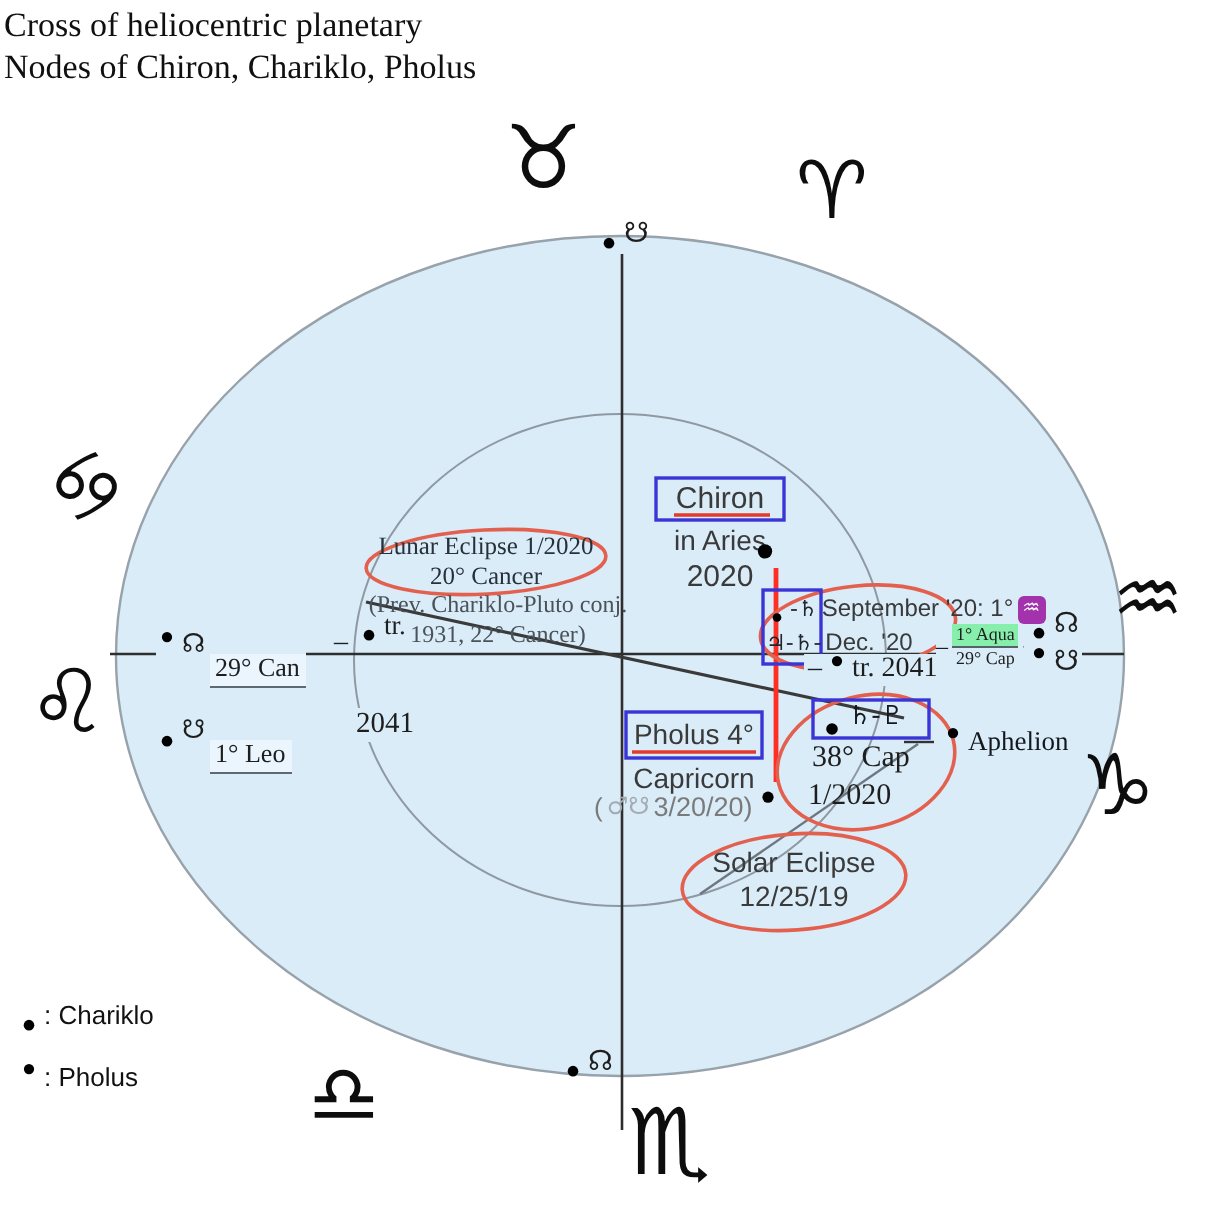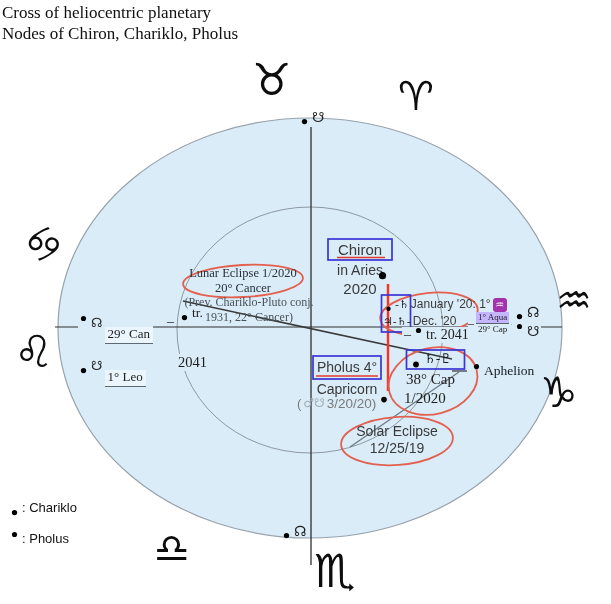--- a/index.html
+++ b/index.html
@@ -13,21 +13,21 @@
   .zod{position:absolute;font-family:"DejaVu Sans",sans-serif;color:#0d0d0d;line-height:1;}
   .row{display:flex;align-items:center;gap:2px;}
   .col{display:flex;flex-direction:column;}
   .gi{display:inline-block;vertical-align:middle;flex:none;}
   .degbox{font-family:"Liberation Serif",serif;font-size:13px;background:#eaf5fd;
           border-bottom:1px solid #5d6a74;padding:0 3px 1px 3px;margin-top:24px;}
   .discbg{background:#d9ecf8;}
   .center{text-align:center;}
   .frac{display:flex;flex-direction:column;align-items:center;font-family:"Liberation Serif",serif;
         font-size:9px;line-height:1.25;}
-  .frac .ftop{background:#c4b5fd;border-bottom:1px solid #55616b;padding:0 2px;}
+  .frac .ftop{background:#86efac;border-bottom:1px solid #55616b;padding:0 2px;}
   .badge{display:inline-flex;align-items:center;justify-content:center;width:14px;height:14px;
          border-radius:3px;background:#a233ad;color:#fff;font-size:10px;
          font-family:"DejaVu Sans",sans-serif;vertical-align:middle;}
   .gray{color:#7a7a7a;}
   .ltgray{color:#a3abb3;}
 </style>
 </head>
 <body>
 
 <div id="stage">
@@ -176,21 +176,21 @@
     <svg class="gi" width="15" height="21" viewBox="0 0 12 17">
         <use href="#sym-chiron"></use>
       </svg>
   </div>
 
   <div class="lbl row" style="left:384px;top:298px;color:#22262c;">
     <svg class="gi" width="9" height="14" viewBox="0 0 12 17">
         <use href="#sym-chariklo"></use>
       </svg>
     <span class="sym" style="font-size:11px;">-♄</span>
-    <span class="sans" style="font-size:12px;">January '20: 1°</span>
+    <span class="sans" style="font-size:12px;">September '20: 1°</span>
     <span class="badge">♒</span>
   </div>
   <div class="lbl row" style="left:383px;top:315px;color:#22262c;">
     <span class="sym" style="font-size:11px;">♃-♄-</span>
     <span class="sans" style="font-size:12px;">Dec. '20</span>
   </div>
 
   <div class="lbl row" style="left:410px;top:351px;color:#14181d;">
     <svg class="gi" width="12" height="17" viewBox="0 0 12 17">
         <use href="#sym-chariklo"></use>

